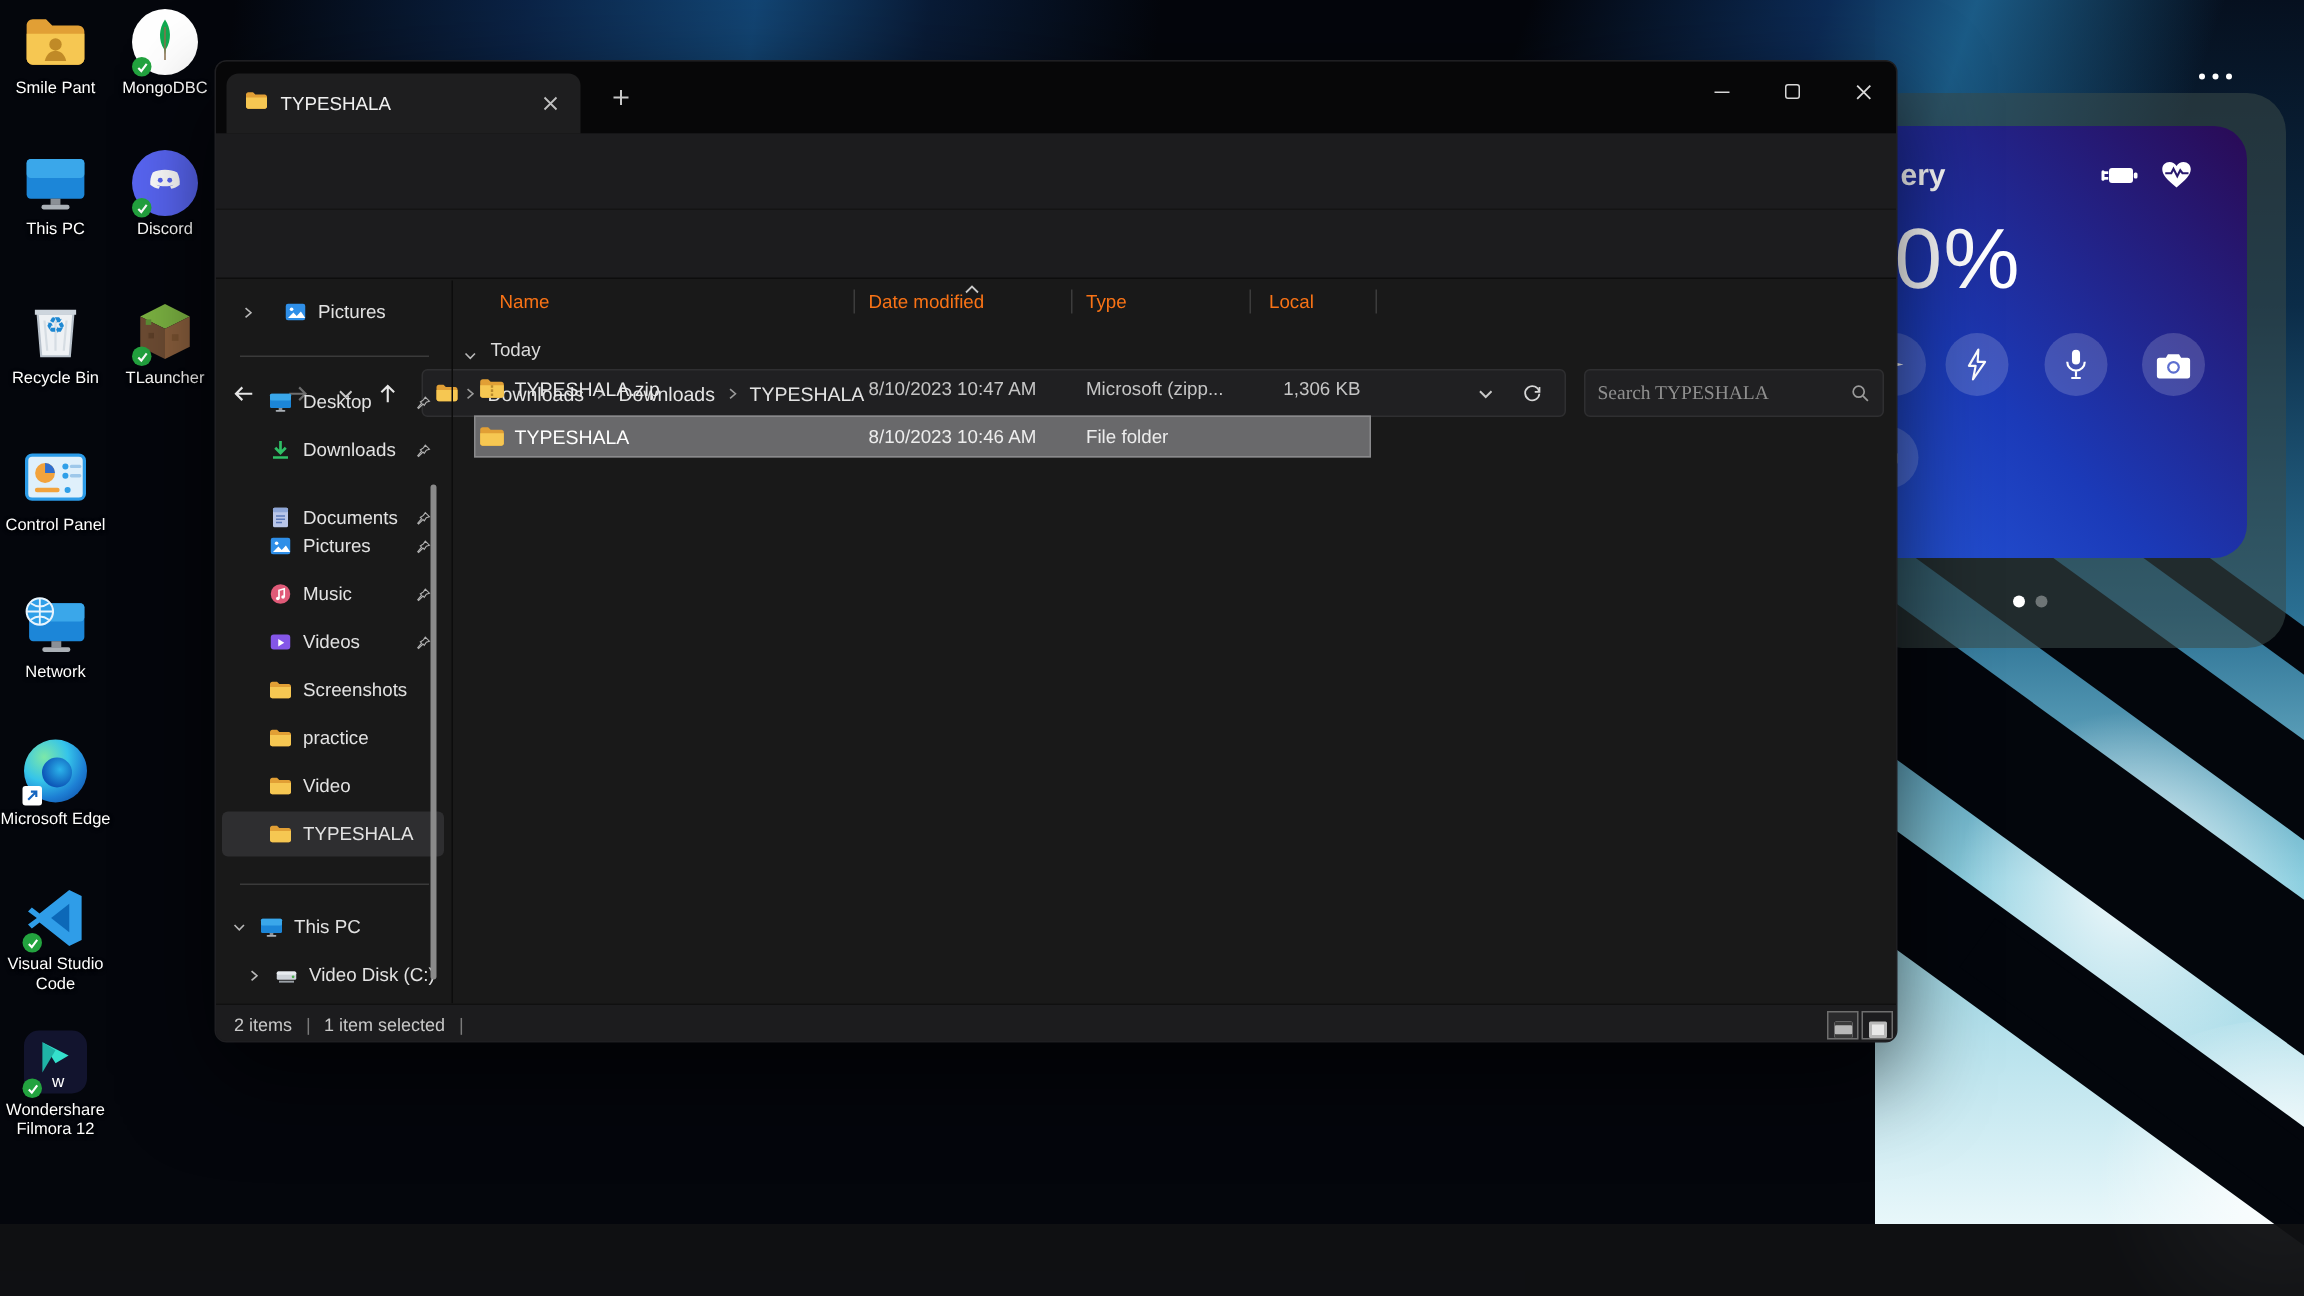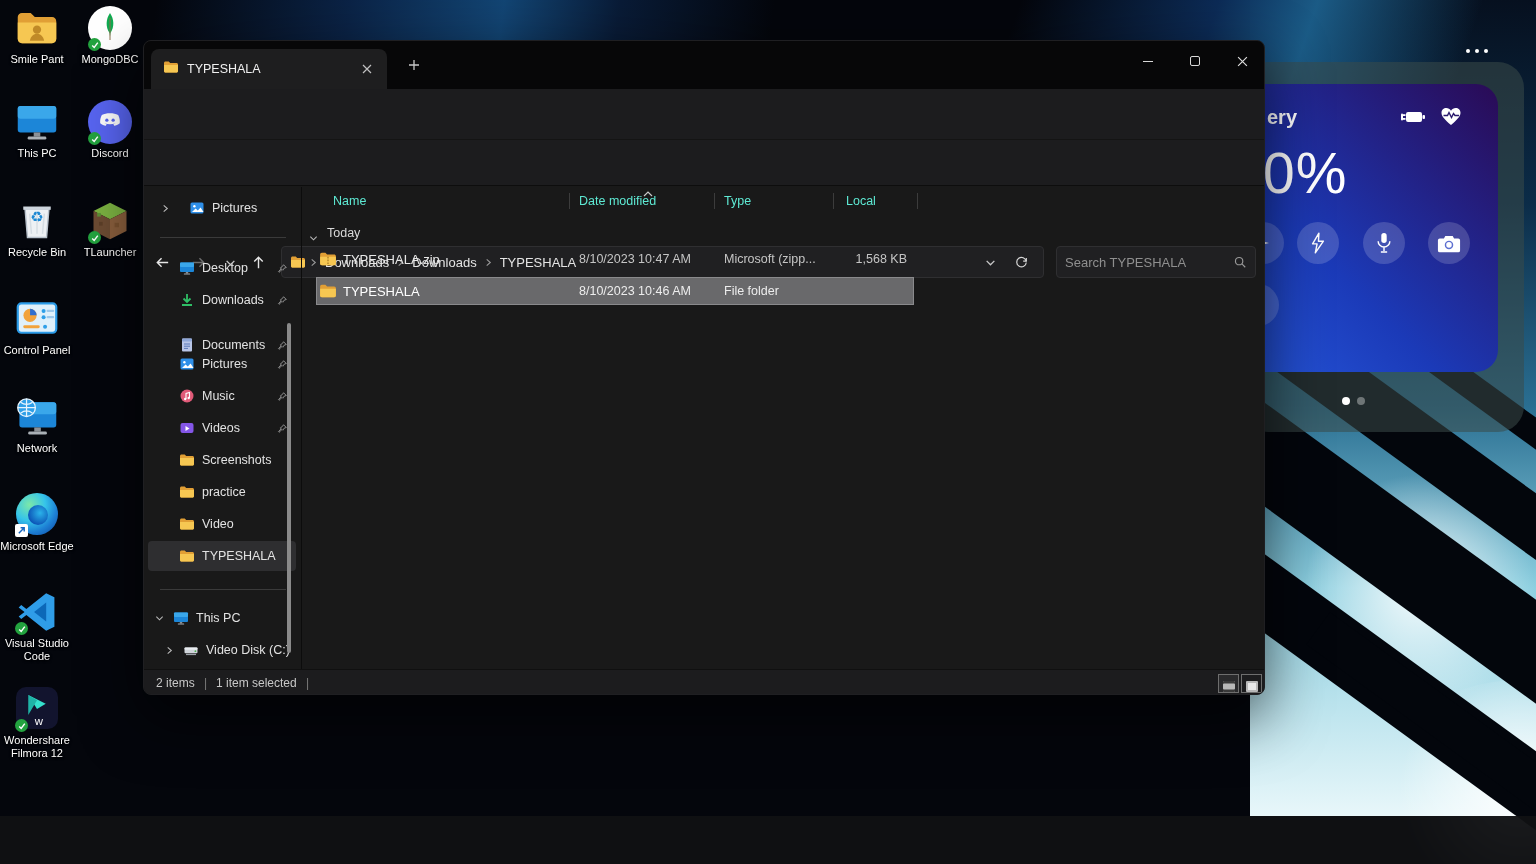--- a/index.html
+++ b/index.html
@@ -50,33 +50,33 @@
 .navrow{position:absolute;left:0;top:99px;width:1122px;height:46px;background:#1c1c1e;
   border-bottom:1px solid #0d0d0d}
 .navbtn{position:absolute;top:106px;width:32px;height:32px}
 .addr{position:absolute;left:137px;top:106px;width:763px;height:32px;background:#202022;
   border:1px solid #2f2f31;border-radius:4px;display:flex;align-items:center;padding:0 10px 0 8px}
 .crumb{font-size:13px;color:#e4e4e4;padding:0 4px;background:transparent;border:0;cursor:pointer}
 .crumb-sep{display:flex;align-items:center;padding:0 3px}
 .search{position:absolute;left:912px;top:106px;width:200px;height:32px;background:#202022;
   border:1px solid #2f2f31;border-radius:4px;display:flex;align-items:center;padding:0 8px}
 .search input{flex:1;background:transparent;border:0;outline:0;color:#bef264;font-size:13px;
-  font-family:Liberation Sans, sans-serif;min-width:0}
+  font-family:Liberation Serif, serif;min-width:0}
 .search input::placeholder{color:#8f8f8f}
 
 .srow{position:absolute;left:4px;width:148px;height:30px;display:flex;align-items:center;
   border-radius:4px;font-size:12.5px;color:#e2e2e2;cursor:pointer}
 .srow .chev{width:22px;display:flex;justify-content:center}
 .srow .sico{width:22px;display:flex;justify-content:center}
 .srow .stxt{margin-left:4px;white-space:nowrap}
 .srow .pin{margin-left:auto;margin-right:8px;display:flex}
 .ssep{position:absolute;left:16px;width:126px;height:1px;background:#3a3a3a}
 
 .main{position:absolute;left:158px;top:146px;width:964px;height:482px}
-.hdr-lbl{position:absolute;top:7px;font-size:12.5px;color:#5eead4}
+.hdr-lbl{position:absolute;top:7px;font-size:12.5px;color:#f97316}
 .hdr-sep{position:absolute;top:6px;width:1px;height:16px;background:#3c3c3c}
 .cell{position:absolute;font-size:12.5px;color:#c5c5c5;white-space:nowrap}
 .row{position:absolute;left:0;width:964px;height:28px;cursor:pointer}
 .statusbar{position:absolute;left:0;top:628px;width:1122px;height:27px;background:#1c1c1e;
   border-top:1px solid #101010;font-size:12px;color:#c8c8c8}
 .statusbar span{position:absolute;top:6px}
 
 
 #taskbar{position:absolute;left:0;top:816px;width:1536px;height:48px;
   background:rgba(16,17,19,.95);z-index:10}
@@ -687,21 +687,21 @@
       </div>
       <div class="row" style="top:58px">
         <span style="position:absolute;left:17px;top:5px"><svg width="18" height="18" viewBox="0 0 16 16">
               <path d="M1 4c0-.8.7-1.5 1.5-1.5h3.2L7.2 4h6.3c.8 0 1.5.7 1.5 1.5V12c0 .8-.7 1.5-1.5 1.5h-11C1.7 13.5 1 12.8 1 12z" fill="#e19f35"></path>
               <path d="M1 6h14v6c0 .8-.7 1.5-1.5 1.5h-11C1.7 13.5 1 12.8 1 12z" fill="#f6c752"></path>
               <line x1="8" y1="6" x2="8" y2="13.2" stroke="#b98a2e" stroke-width="1.4" stroke-dasharray="1.5 1"></line>
             </svg></span>
         <span class="cell" style="left:41px;top:7px;color:#e8e8e8;font-size:13px">TYPESHALA.zip</span>
         <span class="cell" style="left:277px;top:7px">8/10/2023 10:47 AM</span>
         <span class="cell" style="left:422px;top:7px">Microsoft (zipp...</span>
-        <span class="cell" style="left:495px;top:7px;width:110px;text-align:right">1,568 KB</span>
+        <span class="cell" style="left:495px;top:7px;width:110px;text-align:right">1,306 KB</span>
       </div>
       <div class="row" style="top:90px">
         <span style="position:absolute;left:14px;top:0;width:598px;height:28px;background:#69696b;border:1px solid #8a8a8c"></span>
         <span style="position:absolute;left:17px;top:5px"><svg width="18" height="18" viewBox="0 0 16 16">
               <path d="M1 4c0-.8.7-1.5 1.5-1.5h3.2L7.2 4h6.3c.8 0 1.5.7 1.5 1.5V12c0 .8-.7 1.5-1.5 1.5h-11C1.7 13.5 1 12.8 1 12z" fill="#e19f35"></path>
               <path d="M1 6h14v6c0 .8-.7 1.5-1.5 1.5h-11C1.7 13.5 1 12.8 1 12z" fill="#f6c752"></path>
             </svg></span>
         <span class="cell" style="left:41px;top:7px;color:#ffffff;font-size:13px">TYPESHALA</span>
         <span class="cell" style="left:277px;top:7px;color:#ededed">8/10/2023 10:46 AM</span>
         <span class="cell" style="left:422px;top:7px;color:#ededed">File folder</span>

